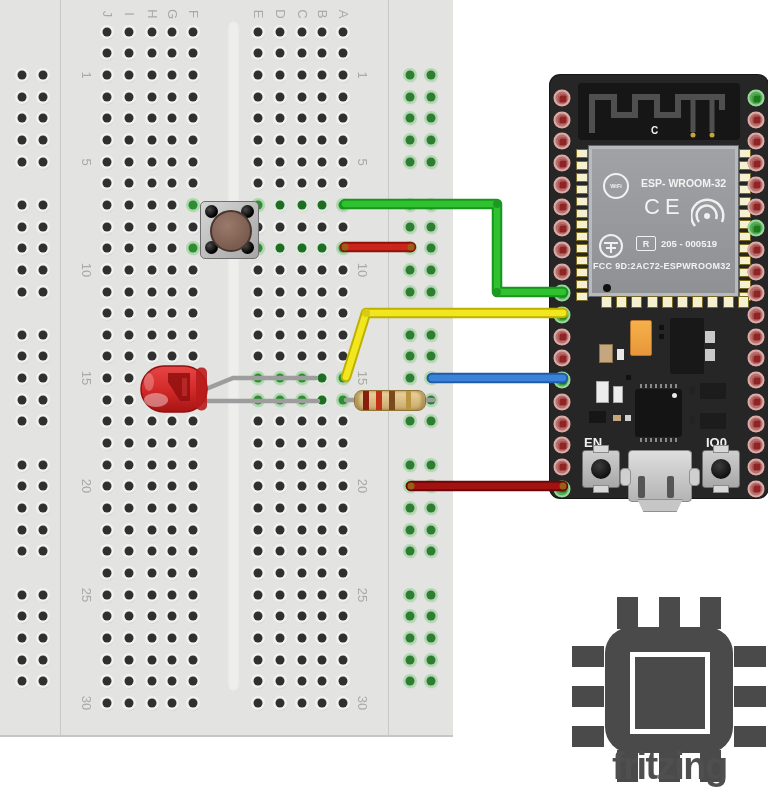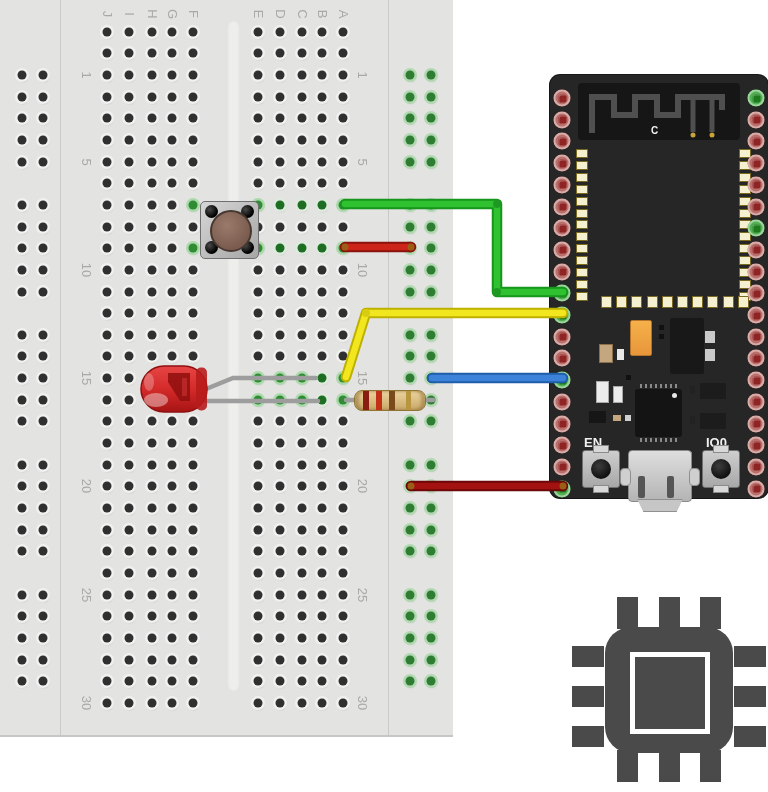--- a/index.html
+++ b/index.html
@@ -536,20 +536,42 @@
   <div id="antenna">
     <svg width="162" height="57">
       <path d="M14 50 L14 14 L36 14 L36 32 L57 32 L57 14 L79 14 L79 32 L100 32 L100 14 L144 14 L144 27" stroke="#4f4f4f" stroke-width="6" fill="none"></path>
       <path d="M115 14 L115 49 M134 14 L134 49" stroke="#4f4f4f" stroke-width="5" fill="none"></path>
       <circle cx="115" cy="52" r="2.5" fill="#c9a23a"></circle>
       <circle cx="134" cy="52" r="2.5" fill="#c9a23a"></circle>
     </svg>
   </div>
   <div class="mtext" style="left:101px;top:50px;font-size:10px">C</div>
 
+  <div id="module">
+    <div style="position:absolute;left:14px;top:27px;width:22px;height:22px;border:2px solid #f2f2f2;
+         border-radius:50%;color:#f2f2f2;font-size:5.5px;font-weight:bold;display:flex;
+         align-items:center;justify-content:center;">WiFi</div>
+    <div class="mtext" style="left:52px;top:31px;font-size:10.5px">ESP- WROOM-32</div>
+    <div class="mtext" style="left:55px;top:48px;font-size:22px;font-weight:normal;letter-spacing:5px">CE</div>
+    <svg width="36" height="36" style="position:absolute;left:102px;top:50px">
+      <circle cx="16" cy="20" r="3" fill="#f0f0f0"></circle>
+      <path d="M8 26 A 10 10 0 1 1 25 23" stroke="#f0f0f0" stroke-width="2.5" fill="none"></path>
+      <path d="M4 30 A 16 16 0 1 1 31 26" stroke="#f0f0f0" stroke-width="2.5" fill="none"></path>
+    </svg>
+    <svg width="28" height="28" style="position:absolute;left:8px;top:86px">
+      <circle cx="14" cy="14" r="11" stroke="#f0f0f0" stroke-width="2" fill="none"></circle>
+      <path d="M7 11 L21 11 M14 11 L14 21 M9 16 L19 16" stroke="#f0f0f0" stroke-width="2" fill="none"></path>
+    </svg>
+    <div style="position:absolute;left:47px;top:90px;width:18px;height:13px;border:1.5px solid #f0f0f0;
+         border-radius:2px;color:#f0f0f0;font-size:9px;font-weight:bold;display:flex;align-items:center;
+         justify-content:center;">R</div>
+    <div class="mtext" style="left:72px;top:92px;font-size:9.5px">205 - 000519</div>
+    <div class="mtext" style="left:4px;top:115px;font-size:9px;letter-spacing:.3px">FCC 9D:2AC72-ESPWROOM32</div>
+    <div style="position:absolute;left:14px;top:138px;width:8px;height:8px;border-radius:50%;background:#111"></div>
+  </div>
 
   <div id="esp-pads">
       <div class="pad" style="left: 26px; top: 74px; width: 10px; height: 7px;"></div>
       <div class="pad" style="left: 189px; top: 74px; width: 10px; height: 7px;"></div>
       <div class="pad" style="left: 26px; top: 85.9px; width: 10px; height: 7px;"></div>
       <div class="pad" style="left: 189px; top: 85.9px; width: 10px; height: 7px;"></div>
       <div class="pad" style="left: 26px; top: 97.8px; width: 10px; height: 7px;"></div>
       <div class="pad" style="left: 189px; top: 97.8px; width: 10px; height: 7px;"></div>
       <div class="pad" style="left: 26px; top: 109.7px; width: 10px; height: 7px;"></div>
       <div class="pad" style="left: 189px; top: 109.7px; width: 10px; height: 7px;"></div>
@@ -736,13 +758,14 @@
   <div class="lg" style="left:130px;top:2px;width:21px;height:32px"></div>
   <div class="lg" style="left:47px;top:155px;width:21px;height:32px"></div>
   <div class="lg" style="left:89px;top:155px;width:21px;height:32px"></div>
   <div class="lg" style="left:130px;top:155px;width:21px;height:32px"></div>
   <div class="lg" style="left:2px;top:51px;width:32px;height:21px"></div>
   <div class="lg" style="left:2px;top:91px;width:32px;height:21px"></div>
   <div class="lg" style="left:2px;top:131px;width:32px;height:21px"></div>
   <div class="lg" style="left:164px;top:51px;width:32px;height:21px"></div>
   <div class="lg" style="left:164px;top:91px;width:32px;height:21px"></div>
   <div class="lg" style="left:164px;top:131px;width:32px;height:21px"></div>
+  <div id="wordmark">fritzing</div>
 </div>
 
 </body></html>

